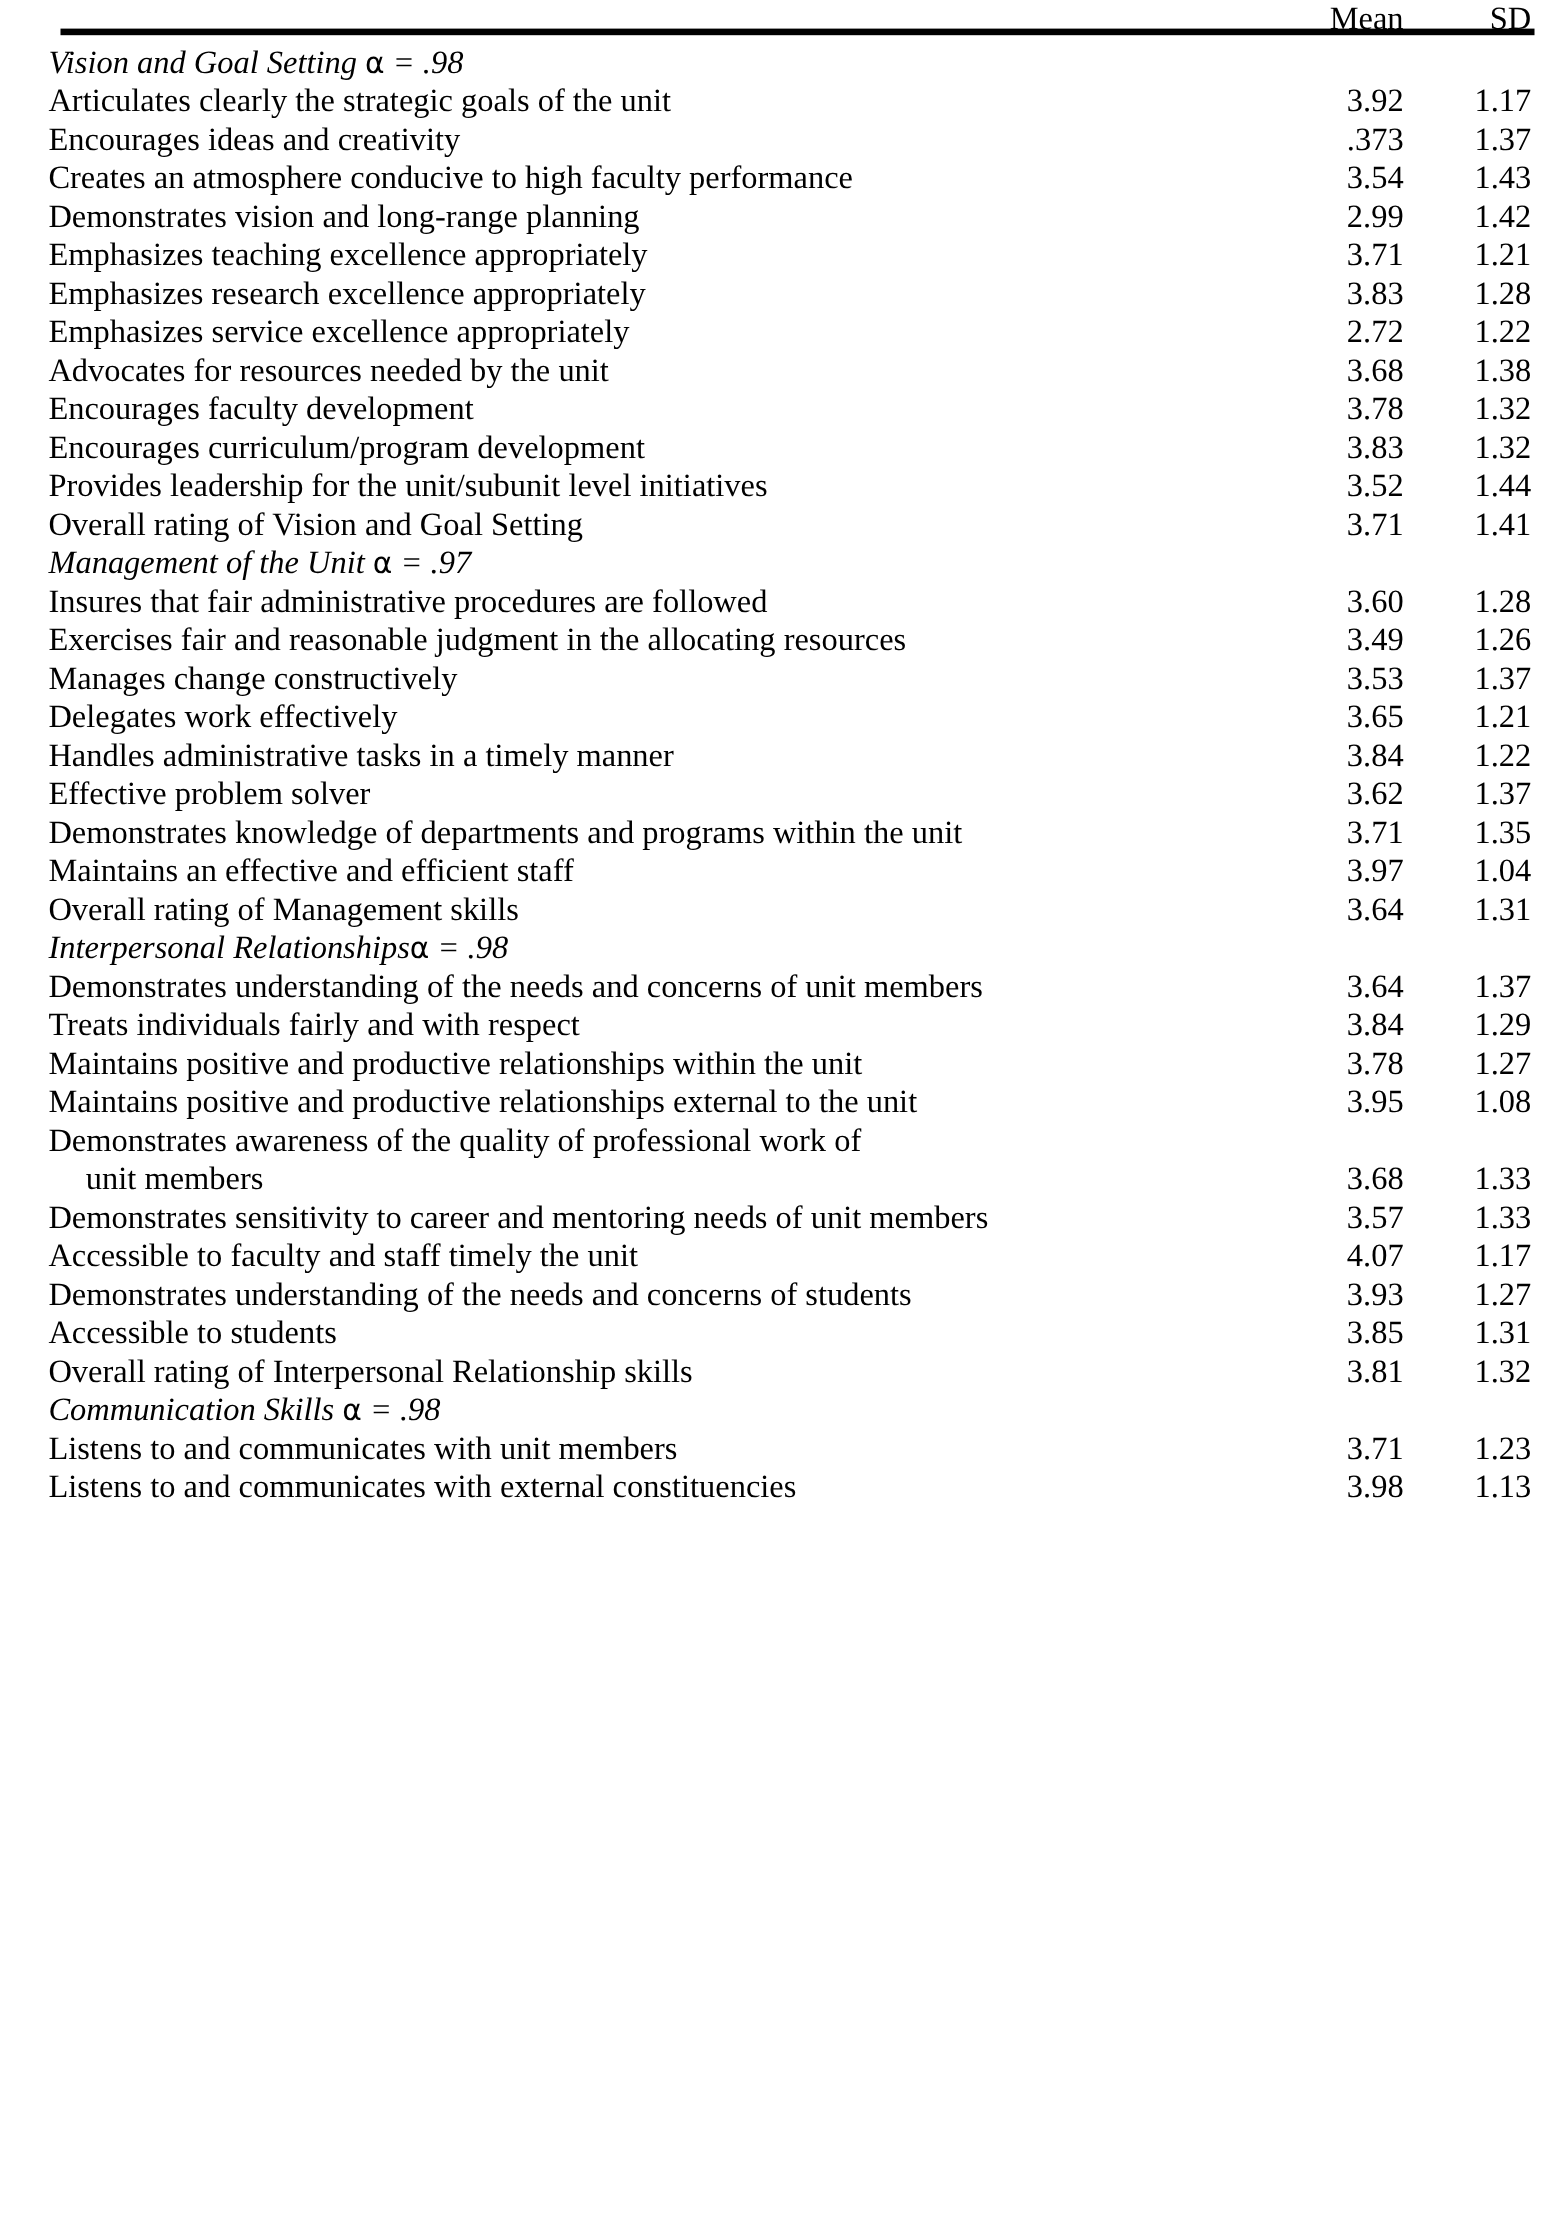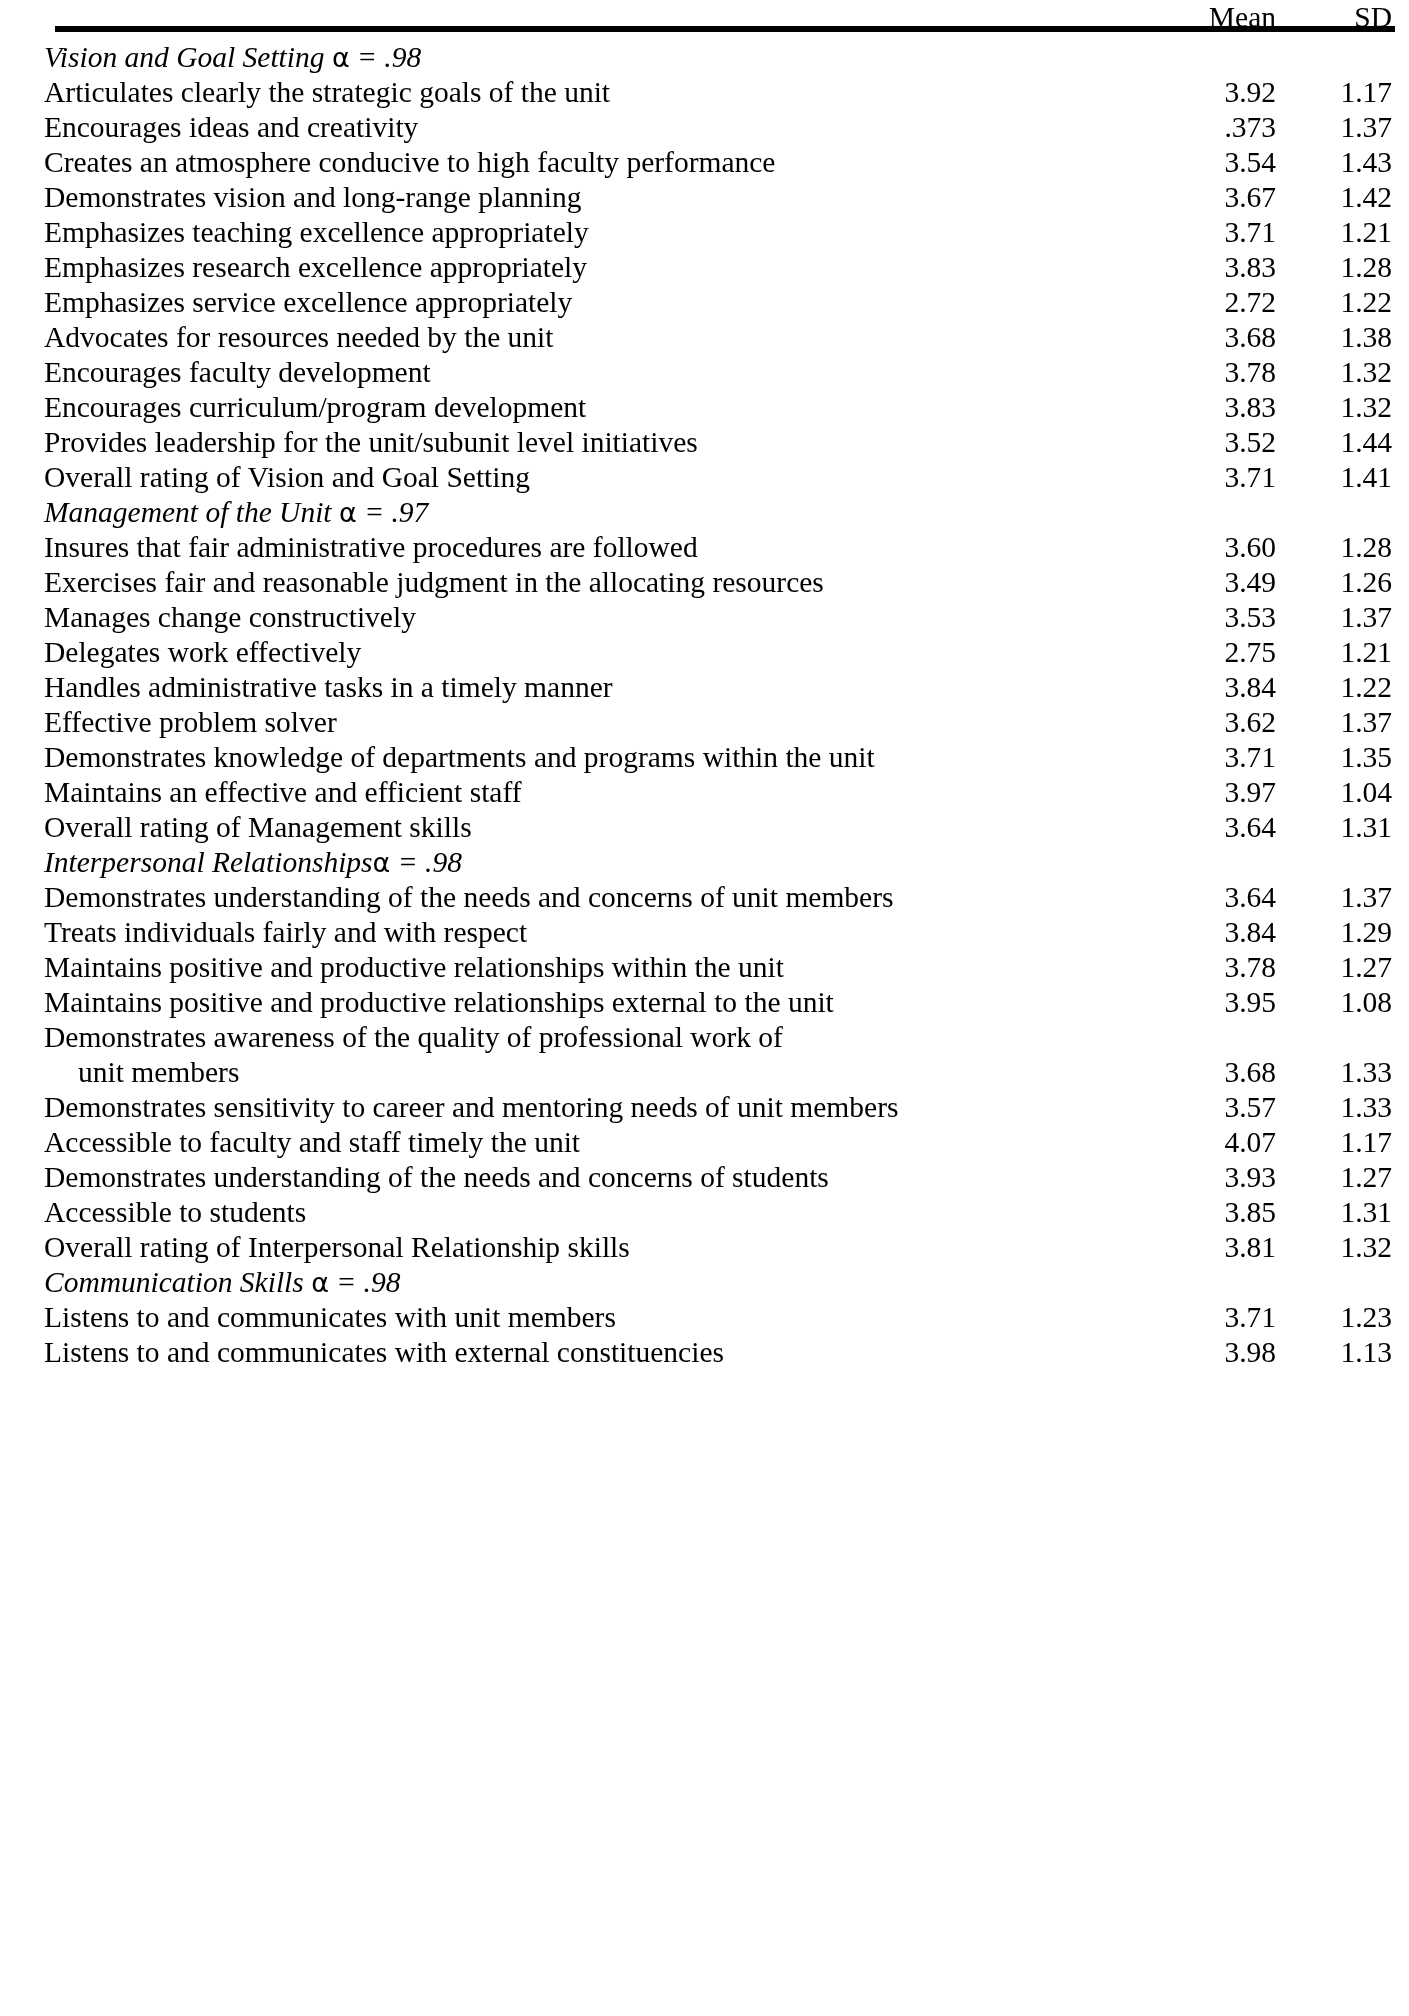--- a/index.html
+++ b/index.html
@@ -130,21 +130,21 @@
           <div class="mean">.373</div>
           <div class="sd">1.37</div>
         </div>
         <div class="row">
           <div class="label">Creates an atmosphere conducive to high faculty performance</div>
           <div class="mean">3.54</div>
           <div class="sd">1.43</div>
         </div>
         <div class="row">
           <div class="label">Demonstrates vision and long-range planning</div>
-          <div class="mean">3.67</div>
+          <div class="mean">2.99</div>
           <div class="sd">1.42</div>
         </div>
         <div class="row">
           <div class="label">Emphasizes teaching excellence appropriately</div>
           <div class="mean">3.71</div>
           <div class="sd">1.21</div>
         </div>
         <div class="row">
           <div class="label">Emphasizes research excellence appropriately</div>
           <div class="mean">3.83</div>
@@ -195,21 +195,21 @@
           <div class="mean">3.49</div>
           <div class="sd">1.26</div>
         </div>
         <div class="row">
           <div class="label">Manages change constructively</div>
           <div class="mean">3.53</div>
           <div class="sd">1.37</div>
         </div>
         <div class="row">
           <div class="label">Delegates work effectively</div>
-          <div class="mean">2.75</div>
+          <div class="mean">3.65</div>
           <div class="sd">1.21</div>
         </div>
         <div class="row">
           <div class="label">Handles administrative tasks in a timely manner</div>
           <div class="mean">3.84</div>
           <div class="sd">1.22</div>
         </div>
         <div class="row">
           <div class="label">Effective problem solver</div>
           <div class="mean">3.62</div>

